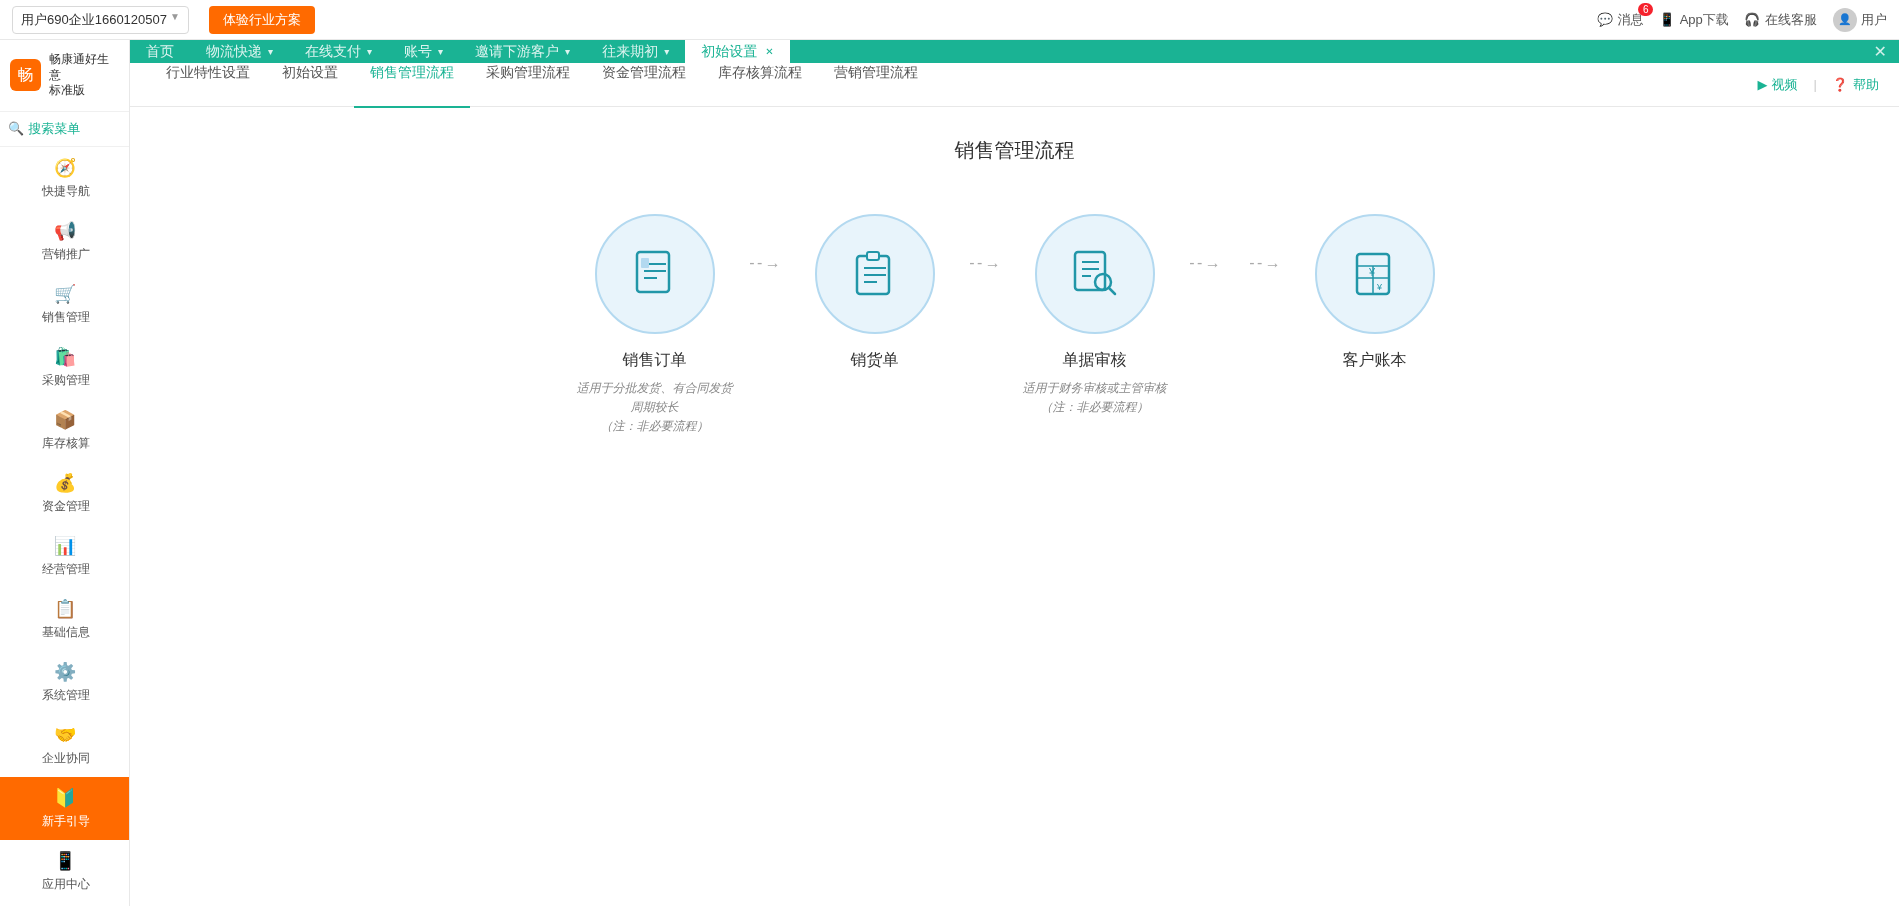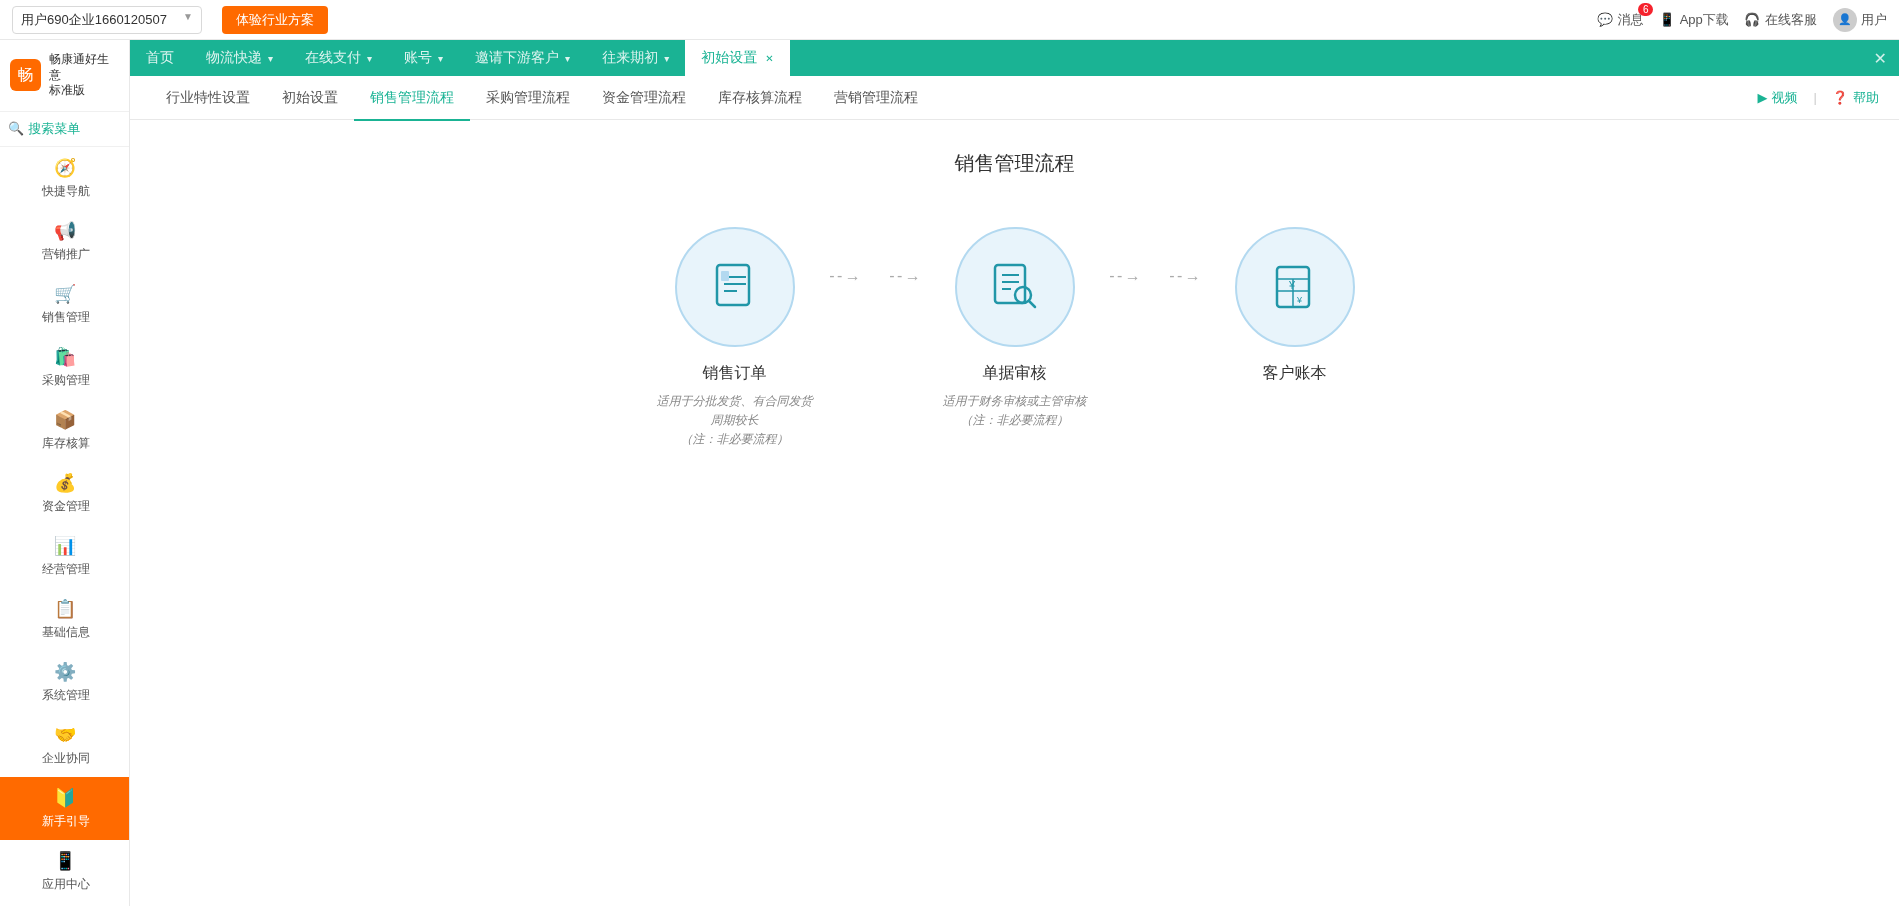--- a/index.html
+++ b/index.html
@@ -1,21 +1,21 @@
 <!DOCTYPE html>
 <html><head>
   <meta charset="utf-8">
   <style>
     * { box-sizing: border-box; margin: 0; padding: 0; }
     body { font-family: 'Microsoft YaHei', Arial, sans-serif; font-size: 14px; background: #f5f5f5; color: #333; display: flex; flex-direction: column; height: 100vh; overflow: hidden; }
 
     
     .top-bar { background: #fff; height: 40px; display: flex; align-items: center; padding: 0 12px; border-bottom: 1px solid #e8e8e8; justify-content: space-between; flex-shrink: 0; }
     .top-bar-left { display: flex; align-items: center; gap: 8px; }
-    .user-selector { display: flex; gap: 16px; border: 1px solid #d9d9d9; border-radius: 4px; padding: 4px 8px; cursor: pointer; font-size: 13px; }
+    .user-selector { display: flex; gap: 3px; border: 1px solid #d9d9d9; border-radius: 4px; padding: 4px 8px; cursor: pointer; font-size: 13px; }
     .user-selector .chevron { color: #999; font-size: 10px; }
     .btn-experience { background: #ff6a00; color: #fff; border: none; border-radius: 4px; padding: 5px 14px; cursor: pointer; font-size: 13px; margin-left: 12px; }
     .top-bar-right { display: flex; align-items: center; gap: 16px; font-size: 13px; color: #555; }
     .top-bar-right .icon-btn { display: flex; align-items: center; gap: 4px; cursor: pointer; position: relative; }
     .badge { background: #f5222d; color: #fff; border-radius: 10px; font-size: 10px; padding: 1px 5px; position: absolute; top: -8px; right: -10px; }
     .avatar { width: 24px; height: 24px; border-radius: 50%; background: #ccc; display: flex; align-items: center; justify-content: center; font-size: 11px; color: #fff; }
 
     
     .main-layout { display: flex; flex: 1; overflow: hidden; }
 
@@ -27,34 +27,34 @@
     .sidebar-search { padding: 8px; border-bottom: 1px solid #f0f0f0; }
     .sidebar-search-inner { display: flex; align-items: center; gap: 4px; color: #1ab394; cursor: pointer; font-size: 13px; }
     .sidebar-item { display: flex; flex-direction: column; align-items: center; gap: 4px; padding: 10px 0; cursor: pointer; color: #555; font-size: 12px; border-left: 3px solid transparent; }
     .sidebar-item.active { background: #ff6a00; color: #fff; border-left-color: #ff6a00; }
     .sidebar-item .s-icon { font-size: 18px; }
 
     
     .content-area { flex: 1; display: flex; flex-direction: column; overflow: hidden; background: #fff; }
 
     
-    .nav-tabs-bar { background: #1ab394; display: flex; align-items: center; height: 36px; flex-shrink: 0; padding-left: 0; }
+    .nav-tabs-bar { background: #1ab394; display: flex; align-items: center; height: 23px; flex-shrink: 0; padding-left: 0; }
     .nav-tab { padding: 0 16px; height: 40px; display: flex; align-items: center; gap: 6px; cursor: pointer; color: rgba(255,255,255,0.85); font-size: 14px; position: relative; white-space: nowrap; }
     .nav-tab.active { background: #fff; color: #1ab394; }
     .nav-tab .close-x { font-size: 10px; color: rgba(255,255,255,0.7); margin-left: 2px; }
     .nav-tab.active .close-x { color: #1ab394; }
     .nav-tab .drop-arrow { font-size: 10px; }
     .nav-close-right { margin-left: auto; padding-right: 12px; color: rgba(255,255,255,0.8); cursor: pointer; font-size: 16px; }
 
     
     .page-content { flex: 1; overflow-y: auto; padding: 0; }
 
     
     .sub-tabs { display: flex; align-items: center; padding: 0 20px; border-bottom: 1px solid #e8e8e8; background: #fff; height: 44px; }
-    .sub-tab { padding: 8px 16px; height: 44px; display: flex; align-items: center; cursor: pointer; font-size: 14px; color: #555; border-bottom: 2px solid transparent; position: relative; top: 1px; }
+    .sub-tab { padding: 0 16px; height: 44px; display: flex; align-items: flex-start; cursor: pointer; font-size: 14px; color: #555; border-bottom: 2px solid transparent; position: relative; top: 1px; }
     .sub-tab.active { color: #1ab394; border-bottom-color: #1ab394; font-weight: 500; }
     .sub-tabs-right { margin-left: auto; display: flex; gap: 16px; color: #1ab394; font-size: 13px; }
     .sub-tabs-right span { cursor: pointer; display: flex; align-items: center; gap: 4px; }
 
     
     .flow-container { padding: 30px 40px; }
     .flow-title { text-align: center; font-size: 20px; font-weight: 500; color: #333; margin-bottom: 50px; }
     .flow-steps { display: flex; align-items: flex-start; justify-content: center; gap: 0; }
     .flow-step { display: flex; flex-direction: column; align-items: center; width: 160px; }
     .flow-circle { width: 120px; height: 120px; border-radius: 50%; border: 2px solid #b3d9f0; background: #e8f4fb; display: flex; align-items: center; justify-content: center; margin-bottom: 16px; }
@@ -254,20 +254,33 @@
     <line x1="17" y1="18" x2="39" y2="18" stroke="#2196a8" stroke-width="2"></line>
     <line x1="17" y1="25" x2="39" y2="25" stroke="#2196a8" stroke-width="2"></line>
     <line x1="17" y1="32" x2="30" y2="32" stroke="#2196a8" stroke-width="2"></line>
     <rect x="14" y="12" width="8" height="10" rx="1" fill="#b3d9f0"></rect>
   </svg>
     </div>
     <div class="flow-step-name">销售订单</div>
     <div class="flow-step-desc">适用于分批发货、有合同发货周期较长<br>（注：非必要流程）</div>
   </div>
             <div class="flow-arrow" style="letter-spacing: -1px; color: rgb(170, 170, 170); font-size: 16px;">- - →</div>
+            <div class="flow-step">
+    <div class="flow-circle">
+      <svg viewBox="0 0 56 56" fill="none" xmlns="http://www.w3.org/2000/svg">
+    <rect x="10" y="10" width="32" height="38" rx="3" stroke="#2196a8" stroke-width="2.5" fill="none"></rect>
+    <rect x="20" y="6" width="12" height="8" rx="2" stroke="#2196a8" stroke-width="2" fill="#e8f4fb"></rect>
+    <line x1="17" y1="22" x2="39" y2="22" stroke="#2196a8" stroke-width="2"></line>
+    <line x1="17" y1="29" x2="39" y2="29" stroke="#2196a8" stroke-width="2"></line>
+    <line x1="17" y1="36" x2="30" y2="36" stroke="#2196a8" stroke-width="2"></line>
+  </svg>
+    </div>
+    <div class="flow-step-name">销货单</div>
+
+  </div>
             <div class="flow-arrow" style="letter-spacing: -1px; color: rgb(170, 170, 170); font-size: 16px;">- - →</div>
             <div class="flow-step">
     <div class="flow-circle">
       <svg viewBox="0 0 56 56" fill="none" xmlns="http://www.w3.org/2000/svg">
     <rect x="8" y="6" width="30" height="38" rx="3" stroke="#2196a8" stroke-width="2.5" fill="none"></rect>
     <line x1="15" y1="16" x2="32" y2="16" stroke="#2196a8" stroke-width="2"></line>
     <line x1="15" y1="23" x2="32" y2="23" stroke="#2196a8" stroke-width="2"></line>
     <line x1="15" y1="30" x2="24" y2="30" stroke="#2196a8" stroke-width="2"></line>
     <circle cx="36" cy="36" r="8" stroke="#2196a8" stroke-width="2.5" fill="none"></circle>
     <line x1="42" y1="42" x2="48" y2="48" stroke="#2196a8" stroke-width="2.5" stroke-linecap="round"></line>

